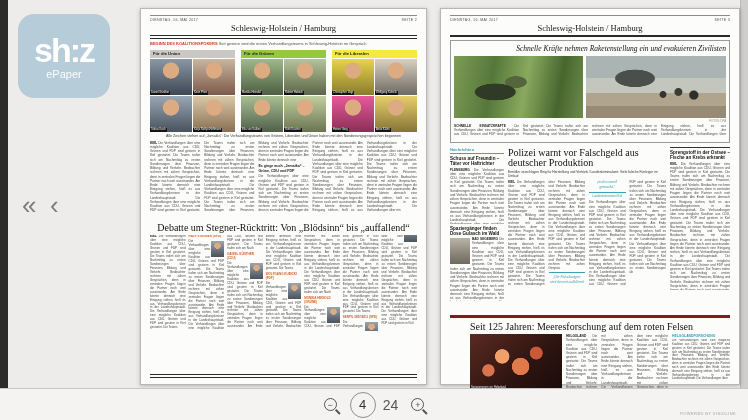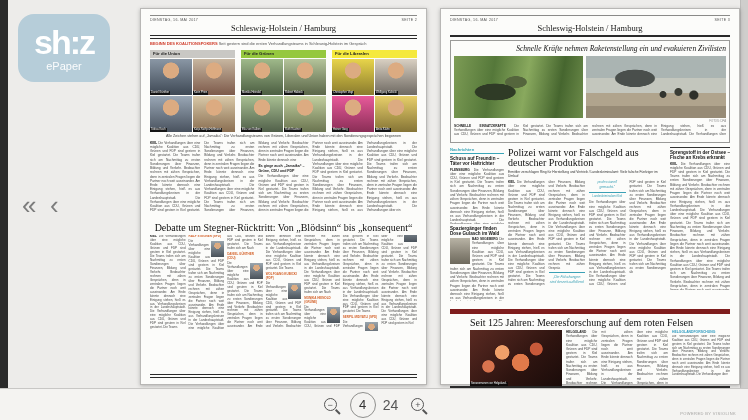--- a/index.html
+++ b/index.html
@@ -4,21 +4,21 @@
 <style>
   html,body{margin:0;padding:0;}
   body{font-family:"Liberation Sans",sans-serif;background:#edecea;}
   #stage{position:relative;width:748px;height:420px;background:#edecea;overflow:hidden;}
 
   
   .edge-left{position:absolute;left:0;top:0;width:8px;height:420px;background:#2b2b2b;}
   .edge-right{position:absolute;right:0;top:0;width:7px;height:420px;background:#cfcecc;border-left:1px solid #bdbcba;}
 
   
-  .logo{position:absolute;left:18px;top:14px;width:92px;height:68px;border-radius:16px;
+  .logo{position:absolute;left:18px;top:14px;width:92px;height:84px;border-radius:16px;
         background:#b6cdd9;display:flex;flex-direction:column;align-items:center;justify-content:center;cursor:pointer;}
   .logo .l1{color:#fff;font-weight:bold;font-size:34px;letter-spacing:-2px;line-height:1;}
   .logo .l2{color:rgba(255,255,255,.95);font-size:11px;line-height:1;margin-top:2px;}
 
   
   .nav{position:absolute;font-size:26px;color:#7c7c7c;cursor:pointer;line-height:1;user-select:none;}
   .nav-first{left:22px;top:192px;}
   .nav-prev{left:50px;top:192px;}
   .nav-next{left:688px;top:196px;}
   .nav-last{left:716px;top:196px;}
@@ -102,21 +102,21 @@
   .mh{font-family:"Liberation Serif",serif;font-size:10px;color:#111;line-height:1.02;margin-top:1px;}
   .mdeck{font-size:3.3px;color:#333;margin:2px 0;}
   .cols4{column-count:4;column-gap:4px;height:118px;font-size:3.1px;}
   .pullq{display:block;color:#3aa0b5;font-style:italic;font-size:3.5px;text-align:center;
          border-top:.8px solid #3aa0b5;border-bottom:.8px solid #3aa0b5;padding:2px 1px;margin:2px 0;}
   .pullq-at{display:block;color:#3aa0b5;font-size:2.9px;text-align:center;margin-bottom:2px;}
   .col-side{width:60px;flex:none;border-top:1px solid #333;padding-top:2px;}
   .sh{font-weight:bold;font-size:4.6px;color:#161616;line-height:1.15;margin-bottom:1px;}
   .gk-s{height:128px;}
 
-  .rp-bottom{margin-top:8px;border-top:5px solid #7f1d1d;padding-top:2px;padding-left:20px;}
+  .rp-bottom{margin-top:14px;border-top:3px solid #7f1d1d;padding-top:2px;padding-left:20px;}
   .bh{font-family:"Liberation Serif",serif;font-size:10px;color:#111;margin:1px 0 2px;}
   .rb-row{display:flex;gap:4px;}
   .sea{width:92px;height:56px;flex:none;position:relative;background:
       radial-gradient(circle at 35% 40%, #f0a06a 0 10%, rgba(0,0,0,0) 11%),
       radial-gradient(circle at 55% 58%, #e07a4a 0 14%, rgba(0,0,0,0) 15%),
       radial-gradient(circle at 72% 34%, #c85a3a 0 8%, rgba(0,0,0,0) 9%),
       radial-gradient(circle at 20% 65%, #d8744e 0 7%, rgba(0,0,0,0) 8%),
       linear-gradient(140deg,#5a2a22,#2e1410 60%,#1a0c0a);}
   .sea-cap{position:absolute;left:0;bottom:0;background:rgba(10,10,10,.85);color:#fff;font-size:2.7px;padding:0 1px;line-height:1.5;}
   .cols3{flex:1;column-count:3;column-gap:4px;height:56px;}
@@ -206,21 +206,21 @@
           </div>
         </div>
       </div>
 
     <div class="deck">Alle Zeichen stehen auf „Jamaika“: Die Verhandlungsteams von Grünen, Liberalen und Union haben mit den Sondierungsgesprächen begonnen</div>
 
     <div class="gk cols5">
       <b class="dl">KIEL </b><span>Die Verhandlungen über eine mögliche Koalition aus CDU, Grünen und FDP sind gestern in Kiel gestartet. Die Teams trafen sich am Nachmittag zu ersten Sondierungen über Finanzen, Bildung und Verkehr. Beobachter rechnen mit zähen Gesprächen, denn in zentralen Fragen liegen die Partner noch weit auseinander. Am Ende könnte dennoch eine Einigung stehen, hieß es aus Verhandlungskreisen in der Landeshauptstadt. Die Verhandlungen über eine mögliche Koalition aus CDU, Grünen und FDP sind gestern in Kiel gestartet. Die Teams trafen sich am Nachmittag zu ersten Sondierungen über Finanzen, Bildung und Verkehr. Beobachter rechnen mit zähen Gesprächen, denn in zentralen Fragen liegen die Partner noch weit auseinander. Am Ende könnte dennoch eine Einigung stehen, hieß es aus Verhandlungskreisen in der Landeshauptstadt. Die Verhandlungen über eine mögliche Koalition aus CDU, Grünen und FDP sind gestern in Kiel gestartet. Die Teams trafen sich am Nachmittag zu ersten Sondierungen über Finanzen, Bildung und Verkehr. Beobachter rechnen mit zähen Gesprächen, denn in zentralen Fragen liegen die Partner noch weit auseinander. Am Ende könnte dennoch eine </span><span class="subhead">Es ginge auch „Jamaika“ – Grüne, CDU und FDP</span><span>Die Verhandlungen über eine mögliche Koalition aus CDU, Grünen und FDP sind gestern in Kiel gestartet. Die Teams trafen sich am Nachmittag zu ersten Sondierungen über Finanzen, Bildung und Verkehr. Beobachter rechnen mit zähen Gesprächen, denn in zentralen Fragen liegen die Partner noch weit auseinander. Am Ende könnte dennoch eine Einigung stehen, hieß es aus Verhandlungskreisen in der Landeshauptstadt. Die Verhandlungen über eine mögliche Koalition aus CDU, Grünen und FDP sind gestern in Kiel gestartet. Die Teams trafen sich am Nachmittag zu ersten Sondierungen über Finanzen, Bildung und Verkehr. Beobachter rechnen mit zähen Gesprächen, denn in zentralen Fragen liegen die Partner noch weit auseinander. Am Ende könnte dennoch eine Einigung stehen, hieß es aus Verhandlungskreisen in der Landeshauptstadt. Die Verhandlungen über eine mögliche Koalition aus CDU, Grünen und FDP sind gestern in Kiel gestartet. Die Teams trafen sich am Nachmittag zu ersten Sondierungen über Finanzen, Bildung und Verkehr. Beobachter rechnen mit zähen Gesprächen, denn in zentralen Fragen liegen die Partner noch weit auseinander. Am Ende könnte dennoch eine Einigung stehen, hieß es aus Verhandlungskreisen in der Landeshauptstadt. Die Verhandlungen über ein</span>
     </div>
 
-    <div class="h2">Debatte um Stegner-Rücktritt: Von „Blödsinn“ bis „konsequent“</div>
+    <div class="h2">Debatte um Stegner-Rücktritt: Von „Blödsinn“ bis „auffallend“</div>
     <div class="gk cols7">
       <b class="dl">KIEL </b><span>Die Verhandlungen über eine mögliche Koalition aus CDU, Grünen und FDP sind gestern in Kiel gestartet. Die Teams trafen sich am Nachmittag zu ersten Sondierungen über Finanzen, Bildung und Verkehr. Beobachter rechnen mit zähen Gesprächen, denn in zentralen Fragen liegen die Partner noch weit auseinander. Am Ende könnte dennoch eine Einigung stehen, hieß es aus Verhandlungskreisen in der Landeshauptstadt. Die Verhandlungen über eine mögliche Koalition aus CDU, Grünen und FDP sind gestern in Kiel gestartet. Die Teams</span><span class="mini-h">RALF STEGNER (SPD)</span><span class="mini-portrait"></span><span>Die Verhandlungen über eine mögliche Koalition aus CDU, Grünen und FDP sind gestern in Kiel gestartet. Die Teams trafen sich am Nachmittag zu ersten Sondierungen über Finanzen, Bildung und Verkehr. Beobachter rechnen mit zähen Gesprächen, denn in zentralen Fragen liegen die Partner noch weit auseinander. Am Ende könnte dennoch eine Einigung stehen, hieß es aus Verhandlungskreisen in der Landeshauptstadt. Die Verhandlungen über eine mögliche Koalition aus CDU, Grünen und FDP sind gestern in Kiel gestartet. Die Teams trafen sich am Nach</span><span class="mini-h">DANIEL GÜNTHER (CDU)</span><span class="mini-portrait"></span><span>Die Verhandlungen über eine mögliche Koalition aus CDU, Grünen und FDP sind gestern in Kiel gestartet. Die Teams trafen sich am Nachmittag zu ersten Sondierungen über Finanzen, Bildung und Verkehr. Beobachter rechnen mit zähen Gesprächen, denn in zentralen Fragen liegen die Partner noch weit auseinander. Am Ende könnte dennoch eine Einigung stehen, hieß es aus Verhandlungskreisen in der Landeshauptstadt. Die Verhandlungen über eine mögliche Koalition aus CDU, Grünen und FDP sind gestern in Kiel gestartet. Die Teams</span><span class="mini-h">WOLFGANG KUBICKI (FDP)</span><span class="mini-portrait"></span><span>Die Verhandlungen über eine mögliche Koalition aus CDU, Grünen und FDP sind gestern in Kiel gestartet. Die Teams trafen sich am Nachmittag zu ersten Sondierungen über Finanzen, Bildung und Verkehr. Beobachter rechnen mit zähen Gesprächen, denn in zentralen Fragen liegen die Partner noch weit auseinander. Am Ende könnte dennoch eine Einigung stehen, hieß es aus Verhandlungskreisen in der Landeshauptstadt. Die Verhandlungen über eine mögliche Koalition aus CDU, Grünen und FDP sind gestern in Kiel gestartet. Die Teams trafen sich am Nach</span><span class="mini-h">MONIKA HEINOLD (GRÜNE)</span><span class="mini-portrait"></span><span>Die Verhandlungen über eine mögliche Koalition aus CDU, Grünen und FDP sind gestern in Kiel gestartet. Die Teams trafen sich am Nachmittag zu ersten Sondierungen über Finanzen, Bildung und Verkehr. Beobachter rechnen mit zähen Gesprächen, denn in zentralen Fragen liegen die Partner noch weit auseinander. Am Ende könnte dennoch eine Einigung stehen, hieß es aus Verhandlungskreisen in der Landeshauptstadt. Die Verhandlungen über eine mögliche Koalition aus CDU, Grünen und FDP sind gestern in Kiel gestartet. Die Teams</span><span class="mini-h">SERPIL MIDYATLI (SPD)</span><span class="mini-portrait"></span><span>Die Verhandlungen über eine mögliche Koalition aus CDU, Grünen und FDP sind gestern in Kiel gestartet. Die Teams trafen sich am Nachmittag zu ersten Sondierungen über Finanzen, Bildung und Verkehr. Beobachter rechnen mit zähen Gesprächen, denn in zentralen Fragen liegen die Partner noch weit auseinander. Am Ende könnte dennoch eine Einigung stehen, hieß es aus Verhandlungskreisen in der Landeshauptstadt. Die Verhandlungen über eine mögliche Koalition aus CDU, Grünen und FDP sind gestern in Kiel </span>
     </div>
 
     <div class="bottomrule"></div>
   </div>
 
   <div class="page page-r">
     <div class="daterow">
       <span>DIENSTAG, 16. MAI 2017</span>

